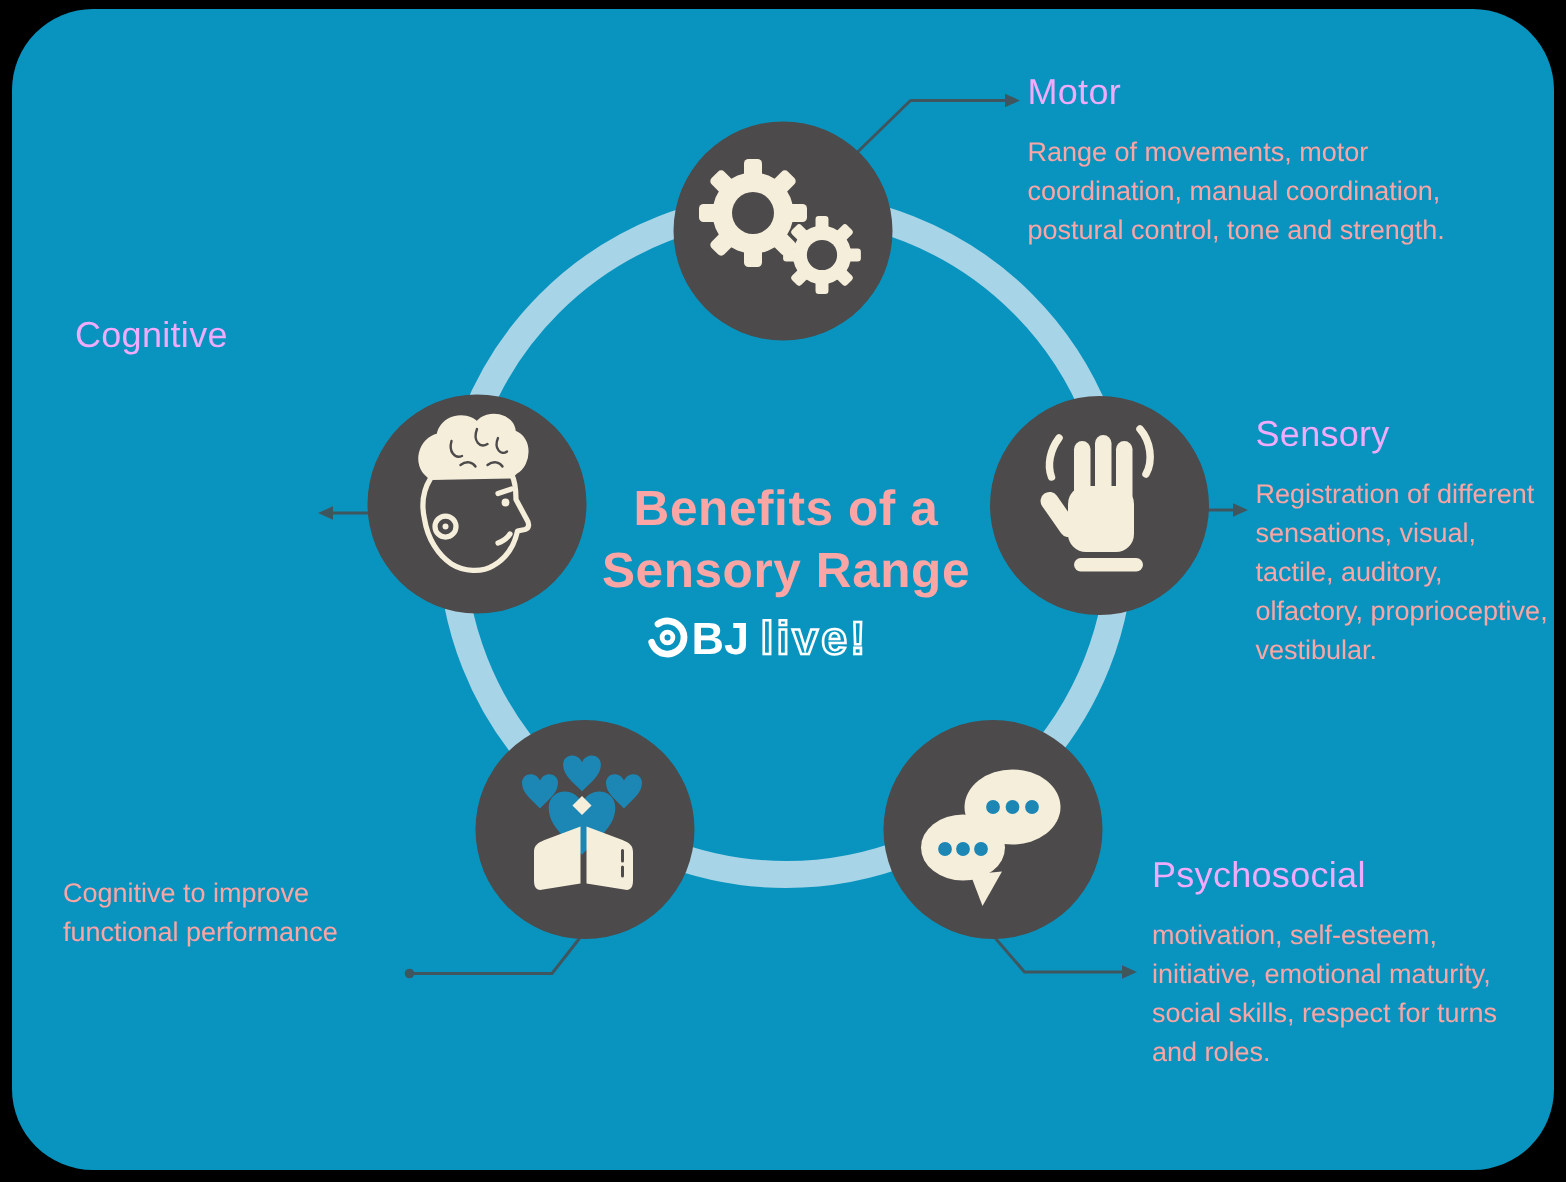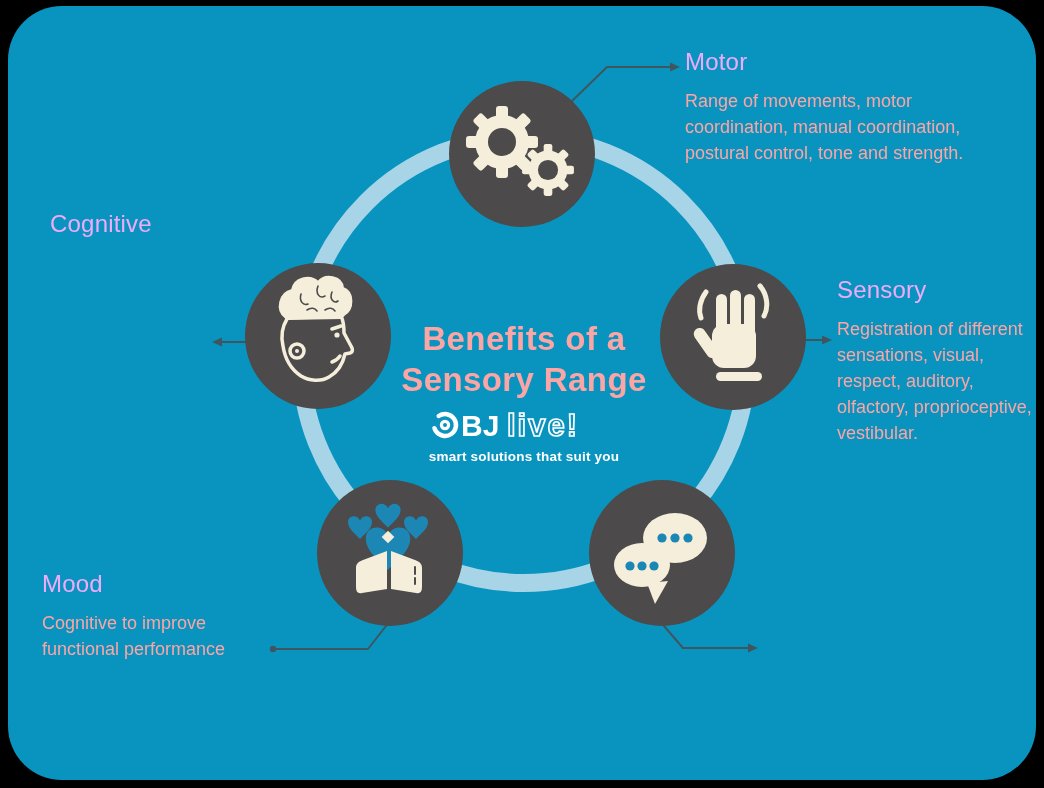--- a/index.html
+++ b/index.html
@@ -158,36 +158,38 @@
     <div class="title-line">Sensory Range</div>
     <div class="logo">
       <svg width="190" height="40" viewBox="0 0 190 40">
         <g transform="translate(16,20)">
           <circle r="11" fill="none" stroke="#FFFFFF" stroke-width="4.5" stroke-dasharray="55 14" stroke-linecap="round" transform="rotate(-125)"></circle>
           <circle r="3.6" fill="none" stroke="#FFFFFF" stroke-width="3.2"></circle>
         </g>
         <text x="32" y="31" font-size="30" font-weight="800" fill="#FFFFFF" font-family="Liberation Sans, sans-serif">BJ</text>
         <text x="78" y="31" font-size="31" font-weight="800" fill="none" stroke="#FFFFFF" stroke-width="1.7" letter-spacing="2" font-family="Liberation Sans, sans-serif">live!</text>
       </svg>
-      <div class="tagline">smart solutions that suit you</div>
     </div>
   </div>
 
   <div class="tb tb-motor">
     <h2>Motor</h2>
     <p>Range of movements, motor coordination, manual coordination, postural control, tone and strength.</p>
   </div>
 
   <div class="tb tb-sensory">
     <h2>Sensory</h2>
-    <p>Registration of different sensations, visual, respect, auditory, olfactory, proprioceptive, vestibular.</p>
+    <p>Registration of different sensations, visual, tactile, auditory, olfactory, proprioceptive, vestibular.</p>
   </div>
 
+  <div class="tb tb-psychosocial">
+    <h2>Psychosocial</h2>
+    <p>motivation, self-esteem, initiative, emotional maturity, social skills, respect for turns and roles.</p>
+  </div>
 
   <div class="tb tb-mood">
-    <h2>Mood</h2>
     <p>Cognitive to improve functional performance</p>
   </div>
 
   <div class="tb tb-cognitive">
     <h2>Cognitive</h2>
   </div>
 </div>
 
 </body></html>

